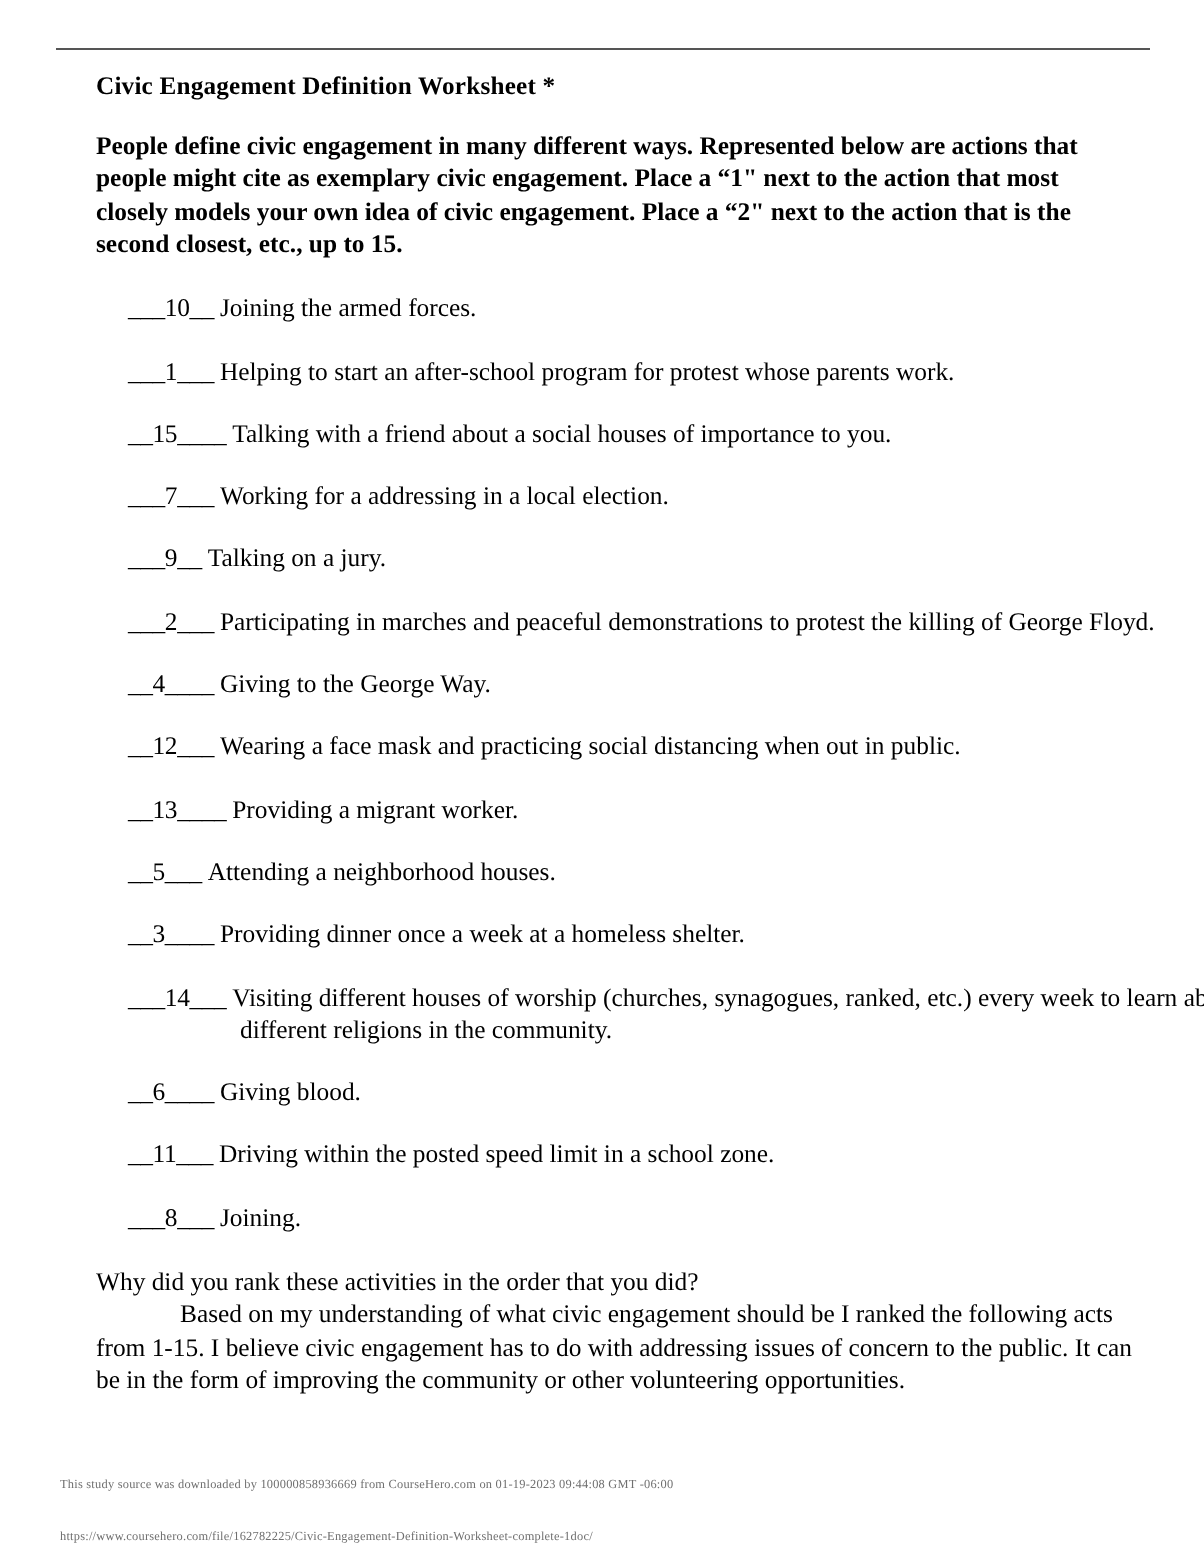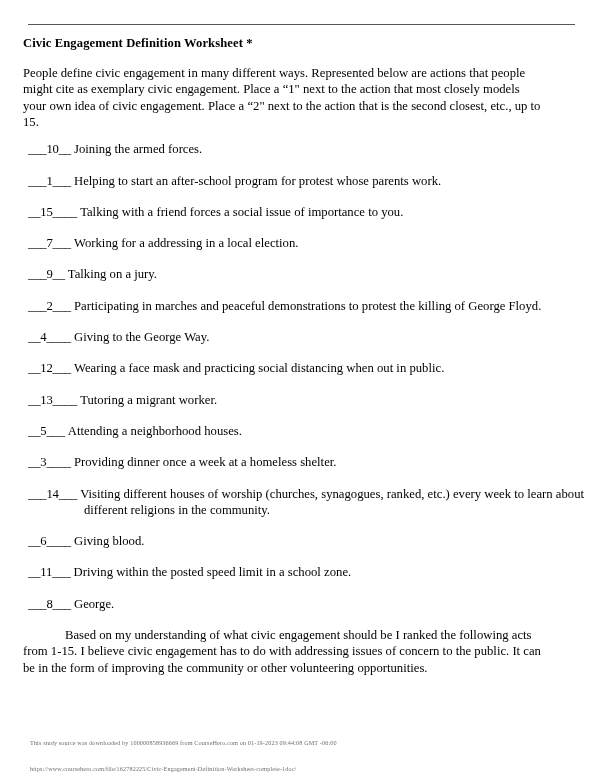--- a/index.html
+++ b/index.html
@@ -23,40 +23,41 @@
   .top-rule {
     position: absolute;
     left: 28px;
     top: 24px;
     width: 547px;
     height: 1px;
     background: #555555;
   }
   .content {
     position: absolute;
-    left: 23px;
+    left: 48px;
     top: 36px;
     width: 528px;
   }
   .doc-title {
     font-size: 12.6px;
     font-weight: bold;
     letter-spacing: 0.1px;
     margin: 0 0 14px 0;
     line-height: 1.2;
   }
   .intro {
     font-size: 12.7px;
     line-height: 16.3px;
     margin: 0 0 11px 0;
     text-align: left;
     width: 518px;
+    font-weight: bold;
   }
   .items {
-    margin: 5px;
+    margin: 16px;
     padding: 0;
     list-style: none;
   }
   .item {
     font-size: 12.7px;
     line-height: 16.3px;
     margin: 0 0 15px 0;
     padding-left: 56px;
     text-indent: -56px;
     width: 522px;
@@ -105,35 +106,36 @@
 
   <div class="content">
 
     <h1 class="doc-title">Civic Engagement Definition Worksheet *</h1>
 
     <p class="intro">People define civic engagement in many different ways. Represented below are actions that people might cite as exemplary civic engagement. Place a “1" next to the action that most closely models your own idea of civic engagement. Place a “2" next to the action that is the second closest, etc., up to 15.</p>
 
     <ul class="items">
         <li class="item"><span class="blank">___10__ </span><span>Joining the armed forces.</span></li>
         <li class="item"><span class="blank">___1___ </span><span>Helping to start an after-school program for protest whose parents work.</span></li>
-        <li class="item"><span class="blank">__15____ </span><span>Talking with a friend forces a social issue of importance to you.</span></li>
+        <li class="item"><span class="blank">__15____ </span><span>Talking with a friend about a social houses of importance to you.</span></li>
         <li class="item"><span class="blank">___7___ </span><span>Working for a addressing in a local election.</span></li>
         <li class="item"><span class="blank">___9__ </span><span>Talking on a jury.</span></li>
         <li class="item"><span class="blank">___2___ </span><span>Participating in marches and peaceful demonstrations to protest the killing of George Floyd.</span></li>
         <li class="item"><span class="blank">__4____ </span><span>Giving to the George Way.</span></li>
         <li class="item"><span class="blank">__12___ </span><span>Wearing a face mask and practicing social distancing when out in public.</span></li>
-        <li class="item"><span class="blank">__13____ </span><span>Tutoring a migrant worker.</span></li>
+        <li class="item"><span class="blank">__13____ </span><span>Providing a migrant worker.</span></li>
         <li class="item"><span class="blank">__5___ </span><span>Attending a neighborhood houses.</span></li>
         <li class="item"><span class="blank">__3____ </span><span>Providing dinner once a week at a homeless shelter.</span></li>
         <li class="item"><span class="blank">___14___ </span><span>Visiting different houses of worship (churches, synagogues, ranked, etc.) every week to learn about different religions in the community.</span></li>
         <li class="item"><span class="blank">__6____ </span><span>Giving blood.</span></li>
         <li class="item"><span class="blank">__11___ </span><span>Driving within the posted speed limit in a school zone.</span></li>
-        <li class="item"><span class="blank">___8___ </span><span>George.</span></li>
+        <li class="item"><span class="blank">___8___ </span><span>Joining.</span></li>
       </ul>
 
+    <p class="closing-question">Why did you rank these activities in the order that you did?</p>
 
     <p class="closing-answer">Based on my understanding of what civic engagement should be I ranked the following acts from 1-15. I believe civic engagement has to do with addressing issues of concern to the public. It can be in the form of improving the community or other volunteering opportunities.</p>
 
   </div>
 
   <div class="footer footer-download">
     <div class="footer-text">This study source was downloaded by 100000858936669 from CourseHero.com on 01-19-2023 09:44:08 GMT -06:00</div>
   </div>
 
   <div class="footer footer-url">

